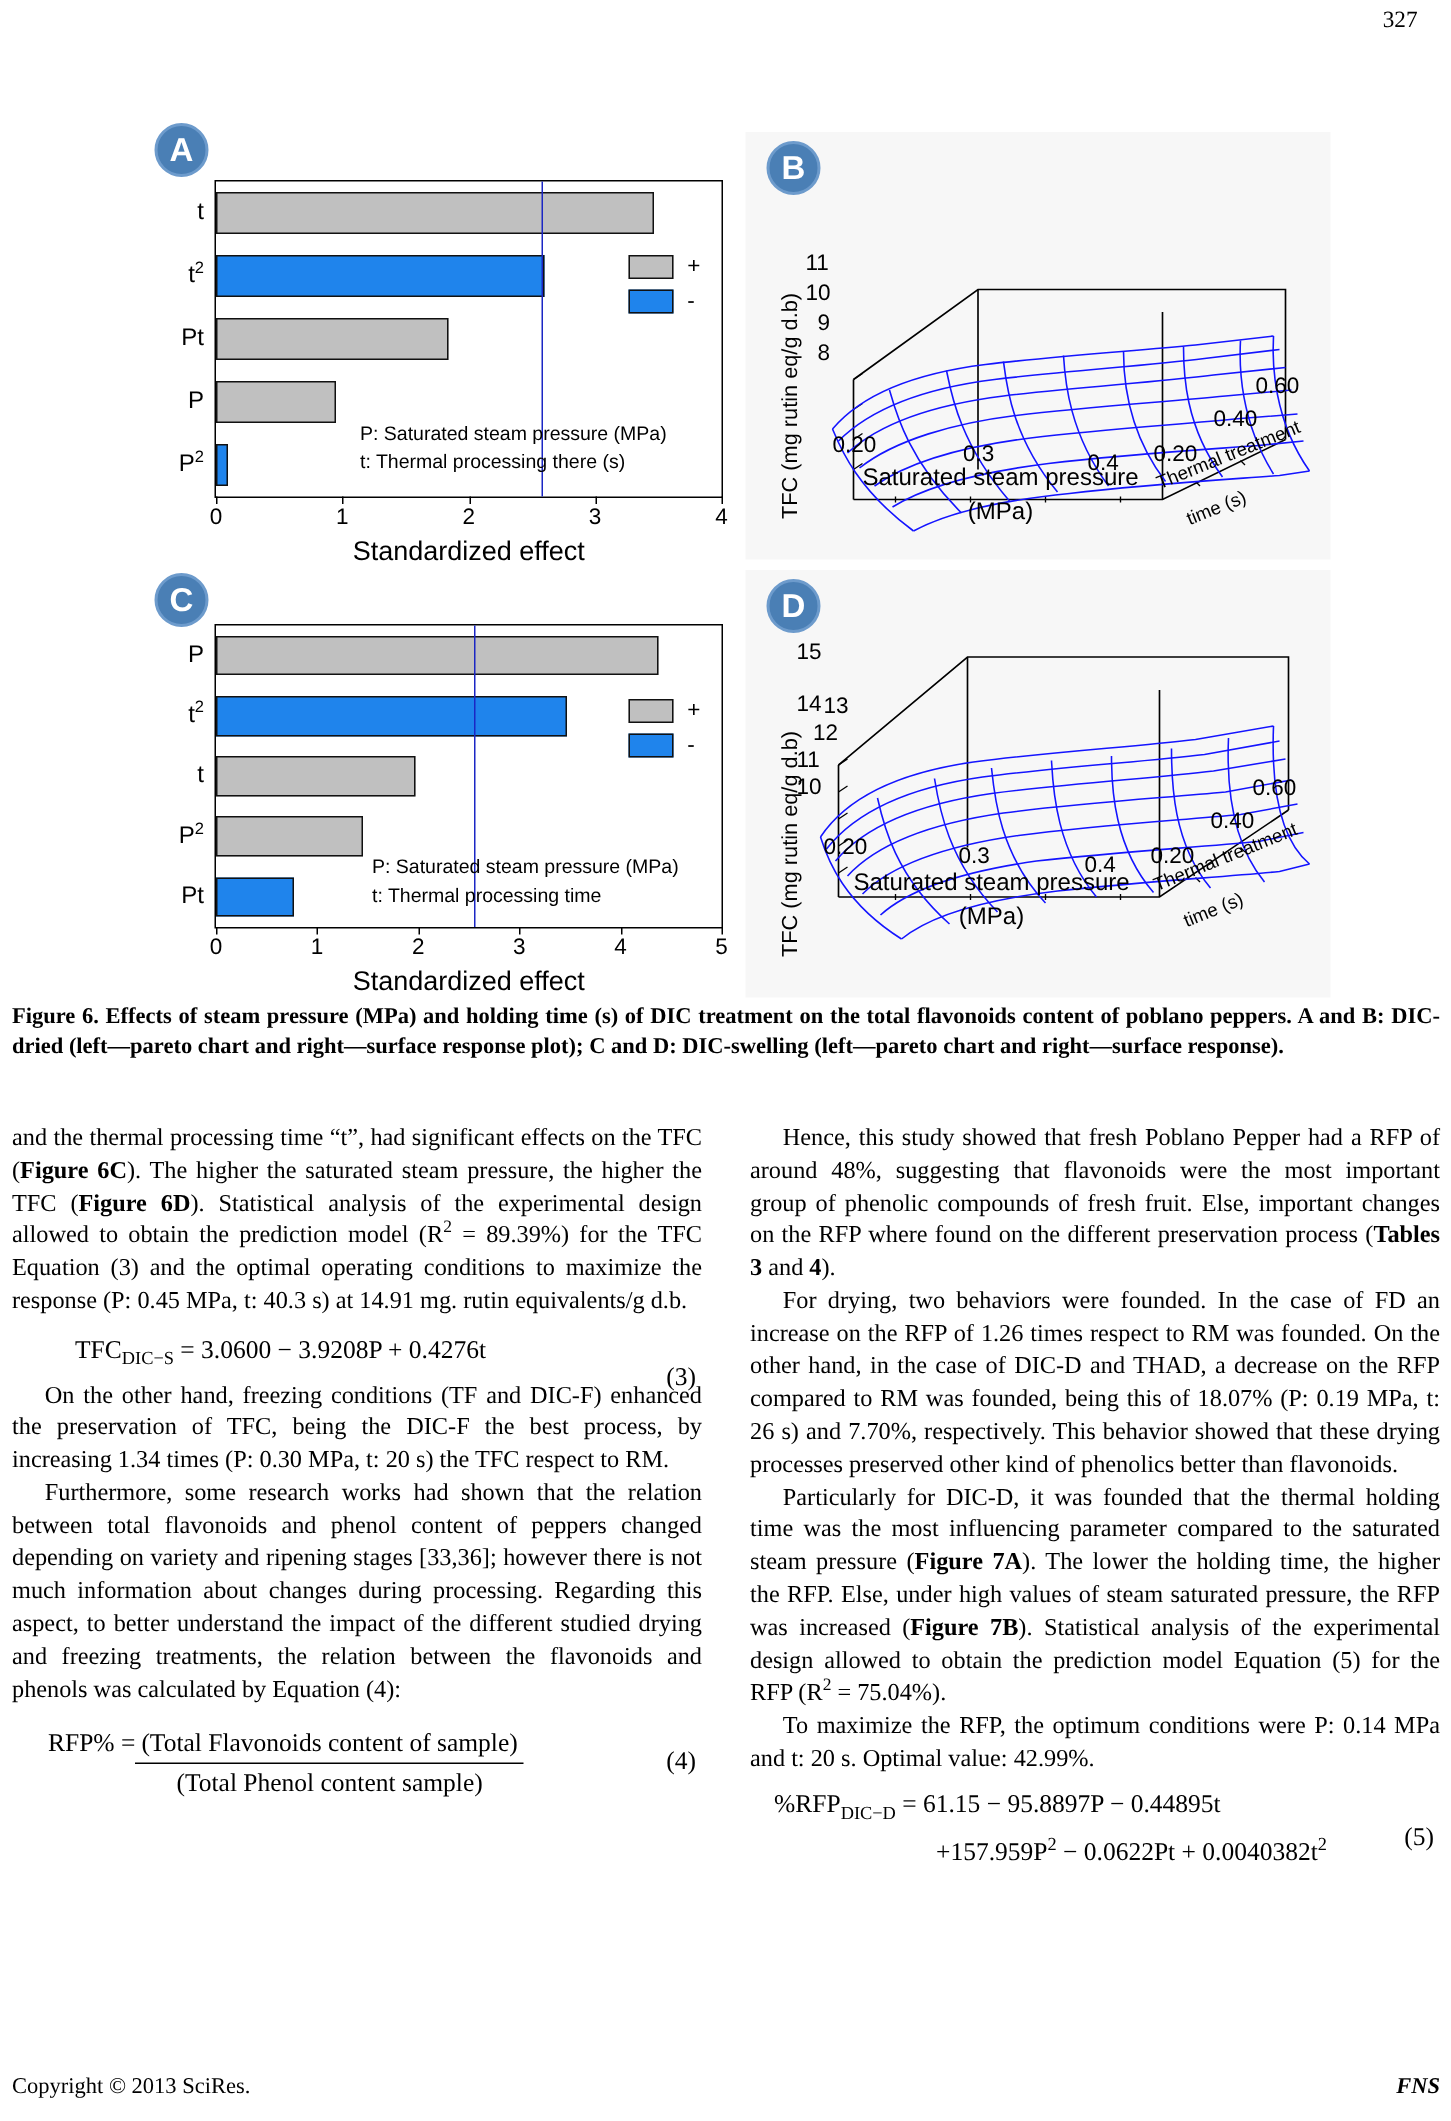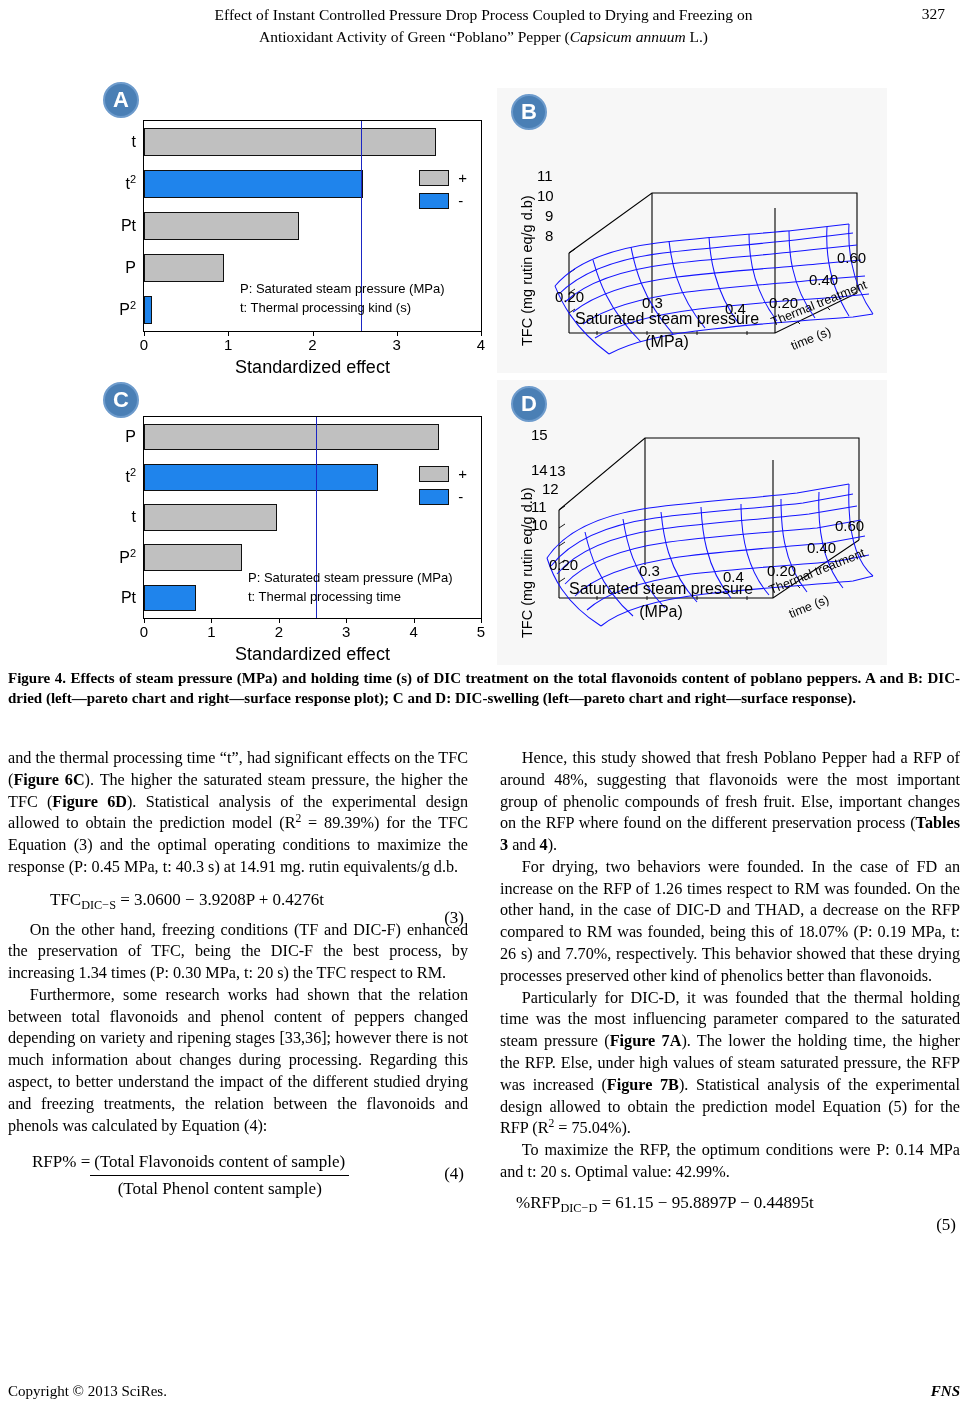--- a/index.html
+++ b/index.html
@@ -201,24 +201,20 @@
     font-size:15px;
   }
   .footer .left{float:left;}
   .footer .right{float:right;font-weight:bold;font-style:italic;}
 </style>
 </head>
 <body>
 
 <div class="page">
 
-  <div class="runhead">
-    <span class="l1">Effect of Instant Controlled Pressure Drop Process Coupled to Drying and Freezing on</span>
-    <span class="l2"><span>Antioxidant Activity of Green “Poblano” Pepper (</span><i>Capsicum annuum</i><span> L.)</span></span>
-  </div>
   <div class="pageno">327</div>
 
   <div class="figure">
 
     <div class="panel panelA">
       <div class="badge badgeA">A</div>
       <div class="pareto">
         <div class="plotbox">
           <div class="bars" id="barsA">
               <div class="barrow" style="top: 3.4%; height: 13.2%;">
@@ -248,21 +244,21 @@
               <span class="legsw pos"></span>
               <span class="legtxt">+</span>
             </div>
             <div class="legrow">
               <span class="legsw neg"></span>
               <span class="legtxt">-</span>
             </div>
           </div>
           <div class="note" style="left:96px;bottom:14px;">
             <div>P: Saturated steam pressure (MPa)</div>
-            <div>t: Thermal processing  kind (s)</div>
+            <div>t: Thermal processing  there (s)</div>
           </div>
           <div class="xaxis" id="xaxA">
               <div class="tick" style="left: 0%;"></div>
               <div class="ticklbl" style="left: 0%;">0</div>
               <div class="tick" style="left: 25%;"></div>
               <div class="ticklbl" style="left: 25%;">1</div>
               <div class="tick" style="left: 50%;"></div>
               <div class="ticklbl" style="left: 50%;">2</div>
               <div class="tick" style="left: 75%;"></div>
               <div class="ticklbl" style="left: 75%;">3</div>
@@ -440,21 +436,21 @@
         <div class="tick3d" style="left:310px;top:159px;">0.40</div>
         <div class="tick3d" style="left:338px;top:137px;">0.60</div>
         <div class="xlabel3d" style="left:54px;top:200px;width:220px;">Saturated steam pressure</div>
         <div class="xlabel3d" style="left:54px;top:223px;width:220px;">(MPa)</div>
         <div class="zlabel3d zl1" style="left:270px;top:204px;">Thermal treatment</div>
         <div class="zlabel3d zl2" style="left:290px;top:228px;">time (s)</div>
       </div>
     </div>
   </div>
 
-  <div class="caption">Figure 4. Effects of steam pressure (MPa) and holding time (s) of DIC treatment on the total flavonoids content of poblano peppers. A and B: DIC-dried (left—pareto chart and right—surface response plot); C and D: DIC-swelling (left—pareto chart and right—surface response).</div>
+  <div class="caption">Figure 6. Effects of steam pressure (MPa) and holding time (s) of DIC treatment on the total flavonoids content of poblano peppers. A and B: DIC-dried (left—pareto chart and right—surface response plot); C and D: DIC-swelling (left—pareto chart and right—surface response).</div>
 
   <div class="col colL">
     <p class="noind"><span>and the thermal processing time “t”, had significant effects on the TFC (</span><b>Figure 6C</b><span>). The higher the saturated steam pressure, the higher the TFC (</span><b>Figure 6D</b><span>). Statistical analysis of the experimental design allowed to obtain the prediction model (R</span><sup>2</sup><span> = 89.39%) for the TFC Equation (3) and the optimal operating conditions to maximize the response (P: 0.45 MPa, t: 40.3 s) at 14.91 mg. rutin equivalents/g d.b.</span></p>
 
     <div class="eqblock">
       <div class="eqline" style="padding-left:42px;"><span>TFC</span><sub>DIC−S</sub><span> = 3.0600 − 3.9208P + 0.4276t</span></div>
       <span class="eqnum" style="top:18px;">(3)</span>
     </div>
 
     <p>On the other hand, freezing conditions (TF and DIC-F) enhanced the preservation of TFC, being the DIC-F the best process, by increasing 1.34 times (P: 0.30 MPa, t: 20 s) the TFC respect to RM.</p>
@@ -473,20 +469,21 @@
   </div>
 
   <div class="col colR">
     <p><span>Hence, this study showed that fresh Poblano Pepper had a RFP of around 48%, suggesting that flavonoids were the most important group of phenolic compounds of fresh fruit. Else, important changes on the RFP where found on the different preservation process (</span><b>Tables 3</b><span> and </span><b>4</b><span>).</span></p>
     <p>For drying, two behaviors were founded. In the case of FD an increase on the RFP of 1.26 times respect to RM was founded. On the other hand, in the case of DIC-D and THAD, a decrease on the RFP compared to RM was founded, being this of 18.07% (P: 0.19 MPa, t: 26 s) and 7.70%, respectively. This behavior showed that these drying processes preserved other kind of phenolics better than flavonoids.</p>
     <p><span>Particularly for DIC-D, it was founded that the thermal holding time was the most influencing parameter compared to the saturated steam pressure (</span><b>Figure 7A</b><span>). The lower the holding time, the higher the RFP. Else, under high values of steam saturated pressure, the RFP was increased (</span><b>Figure 7B</b><span>). Statistical analysis of the experimental design allowed to obtain the prediction model Equation (5) for the RFP (R</span><sup>2</sup><span> = 75.04%).</span></p>
     <p>To maximize the RFP, the optimum conditions were P: 0.14 MPa and t: 20 s. Optimal value: 42.99%.</p>
 
     <div class="eqblock" style="margin-top:8px;">
       <div class="eqline" style="padding-left:16px;"><span>%RFP</span><sub>DIC−D</sub><span> = 61.15 − 95.8897P − 0.44895t</span></div>
+      <div class="eqline" style="padding-left:124px;margin-top:10px;"><span>+157.959P</span><sup>2</sup><span> − 0.0622Pt + 0.0040382t</span><sup>2</sup></div>
       <span class="eqnum" style="top:22px;">(5)</span>
     </div>
   </div>
 
   <div class="footer">
     <span class="left">Copyright © 2013 SciRes.</span>
     <span class="right">FNS</span>
   </div>
 
 </div>

